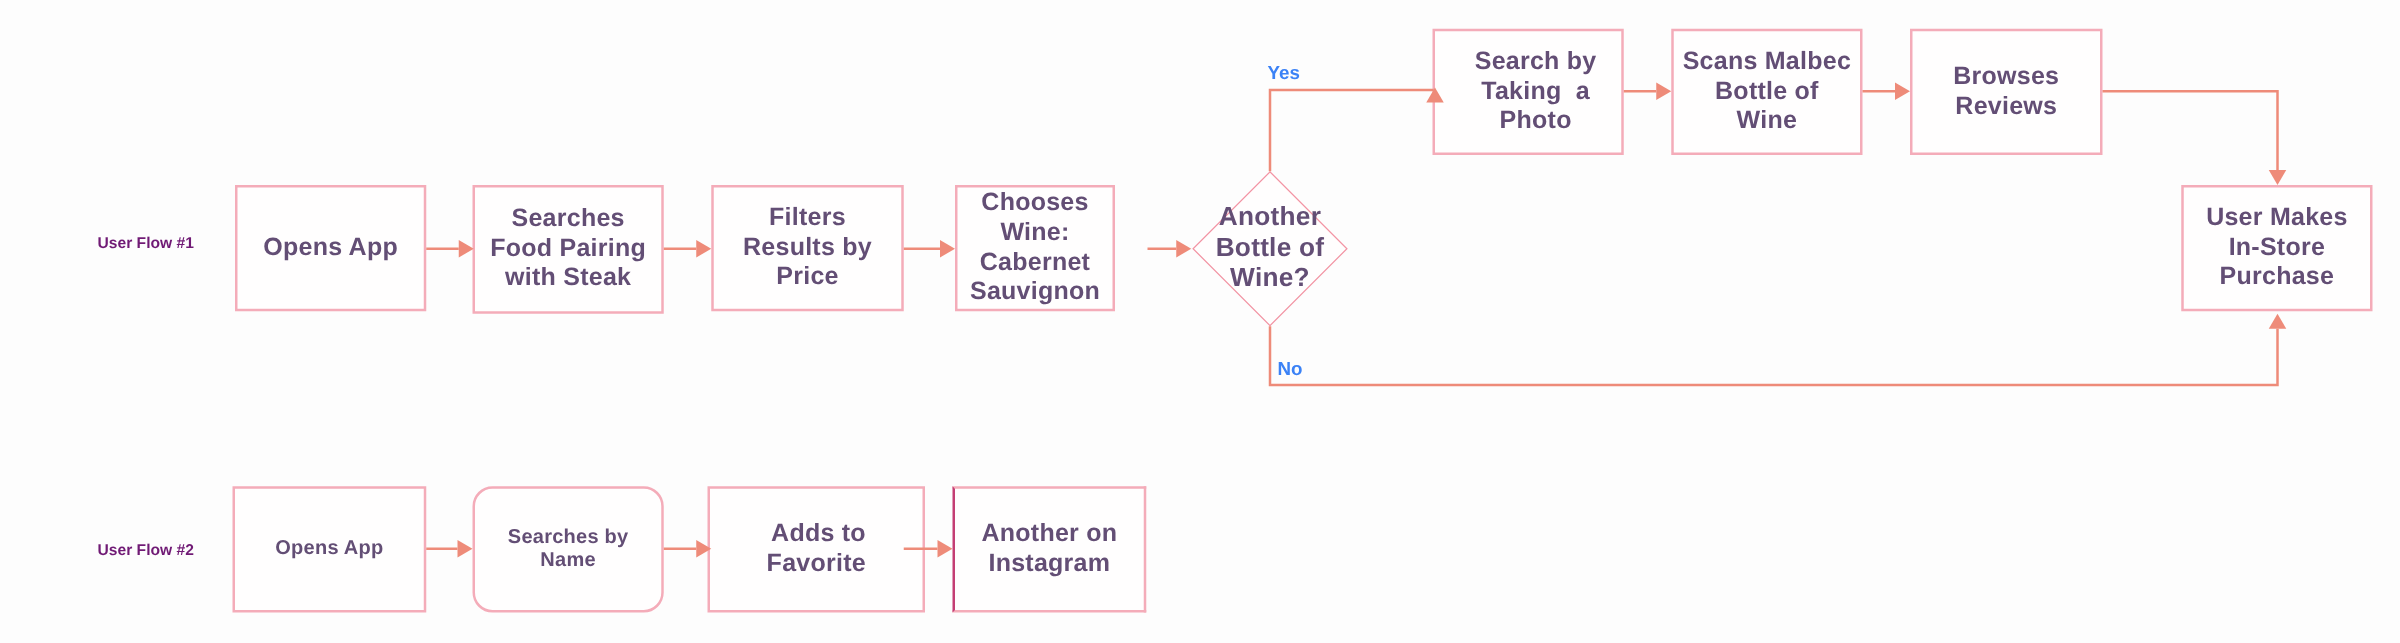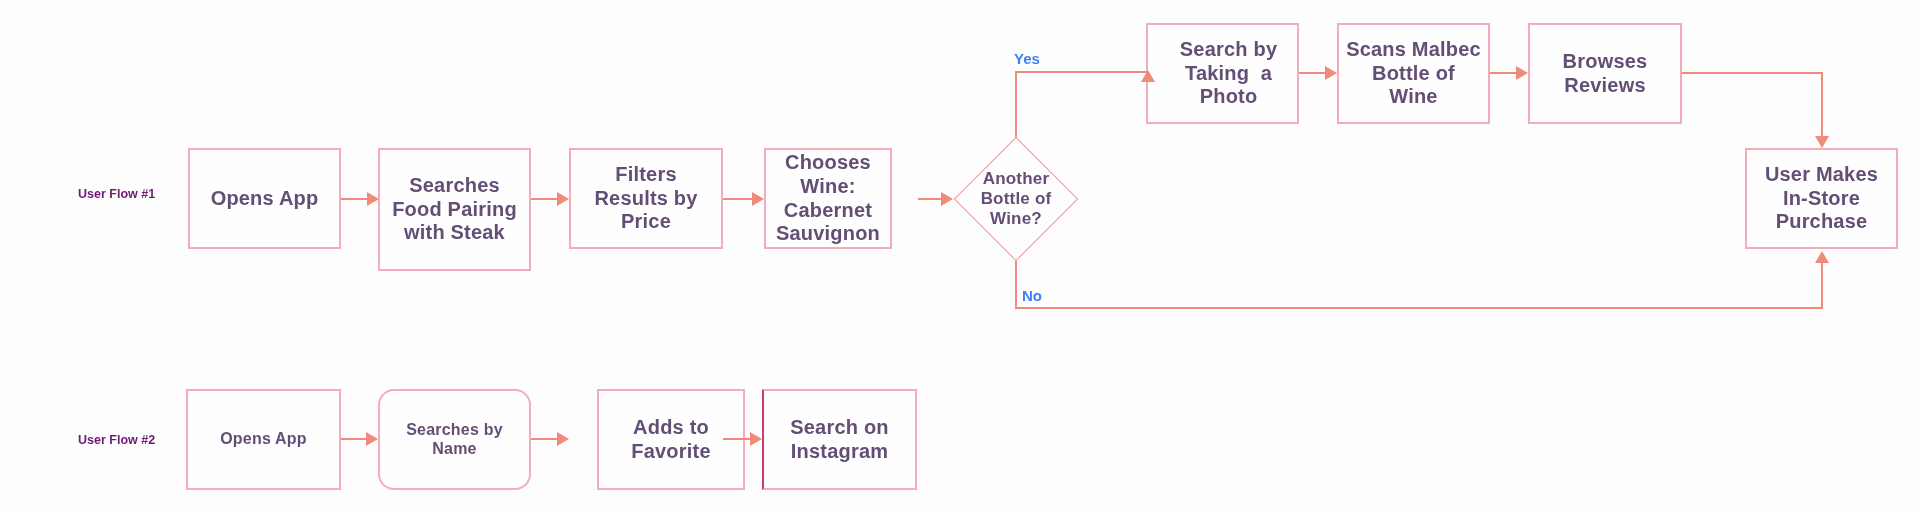--- a/index.html
+++ b/index.html
@@ -63,21 +63,21 @@
     left: 954px;
     top: 137px;
     width: 124px;
     height: 124px;
     display: flex;
     align-items: center;
     justify-content: center;
     text-align: center;
     z-index: 3;
   }
-  .diamond-text .node-label { font-size: 17px; }
+  .diamond-text .node-label { font-size: 21px; }
   .accent-left { border-left: 2.5px solid #c43e74; }
   svg.connectors {
     position: absolute;
     left: 0; top: 0;
     width: 1920px;
     height: 514px;
     z-index: 5;
     pointer-events: none;
   }
   svg.connectors path { stroke: #ee8b79; stroke-width: 2; fill: none; }
@@ -87,21 +87,21 @@
 <body>
 
 <div class="canvas">
 
   <div class="flow-label" style="left:78px; top:187px;">User Flow #1</div>
   <div class="flow-label" style="left:78px; top:433px;">User Flow #2</div>
 
   <div class="node" style="left:188px; top:148px; width:153px; height:101px;">
     <span class="node-label">Opens App</span>
   </div>
-  <div class="node" style="left:378px; top:148px; width:153px; height:123px;">
+  <div class="node" style="left:378px; top:148px; width:153px; height:103px;">
     <span class="node-label">Searches
 Food Pairing
 with Steak</span>
   </div>
   <div class="node" style="left:569px; top:148px; width:154px; height:101px;">
     <span class="node-label">Filters
 Results by
 Price</span>
   </div>
   <div class="node" style="left:764px; top:148px; width:128px; height:101px;">
@@ -141,26 +141,26 @@
 Purchase</span>
   </div>
 
   <div class="node" style="left:186px; top:389px; width:155px; height:101px;">
     <span class="node-label small">Opens App</span>
   </div>
   <div class="node" style="left:378px; top:389px; width:153px; height:101px;border-radius:16px;">
     <span class="node-label small">Searches by
 Name</span>
   </div>
-  <div class="node" style="left:597px; top:389px; width:148px; height:101px;">
+  <div class="node" style="left:566px; top:389px; width:174px; height:101px;text-align:right;">
     <span class="node-label">Adds to
 Favorite</span>
   </div>
   <div class="node accent-left" style="left:762px; top:389px; width:155px; height:101px;">
-    <span class="node-label">Search on
+    <span class="node-label">Another on
 Instagram</span>
   </div>
 
   <svg class="connectors" viewBox="0 0 1920 514">
     <g>
       <path d="M341,199 H367"></path>
         <polygon points="379,199 367,192 367,206"></polygon>
     </g>
     <g>
       <path d="M531,199 H557"></path>

